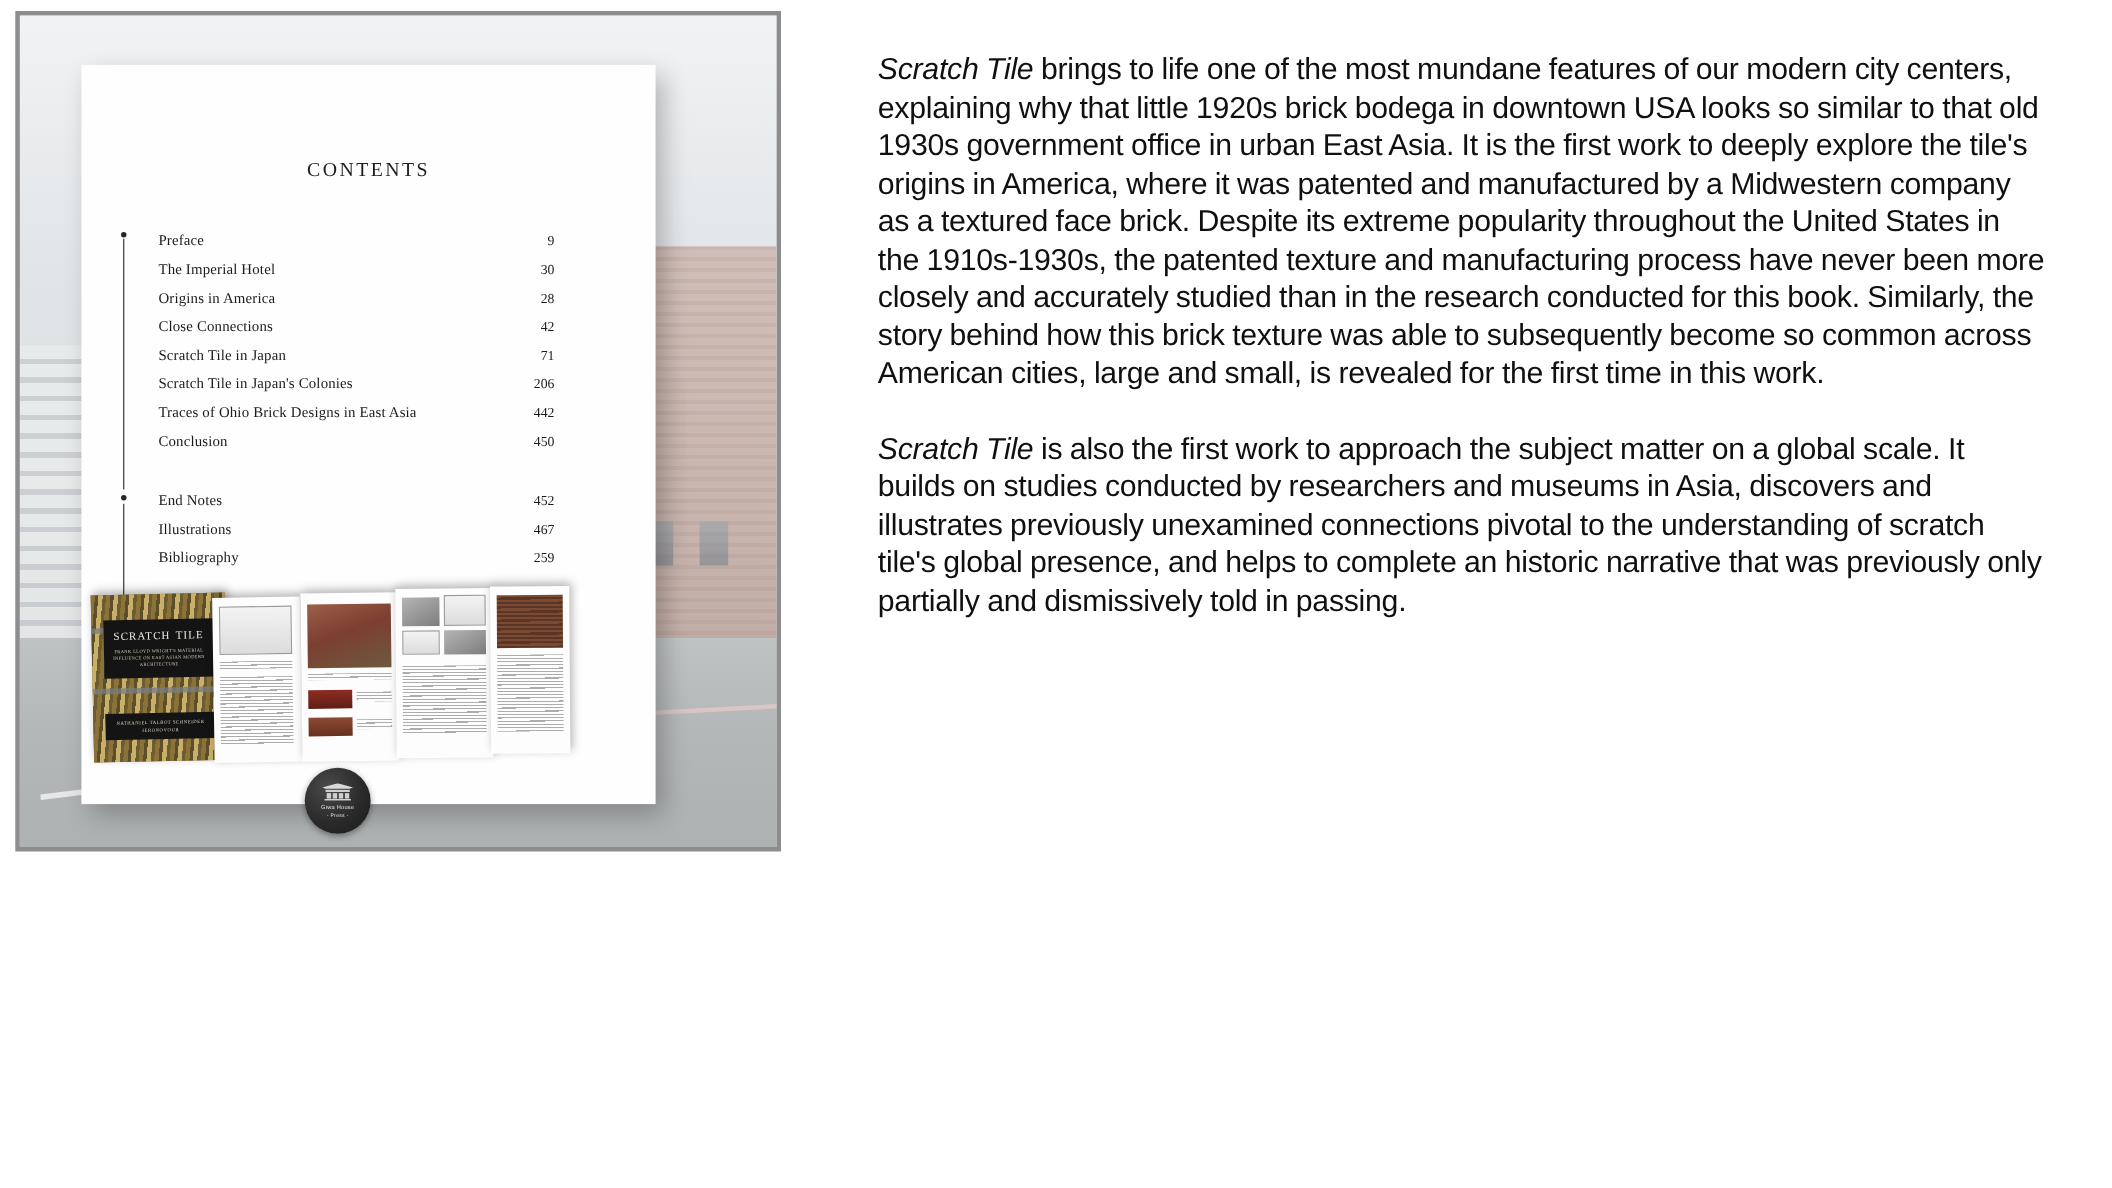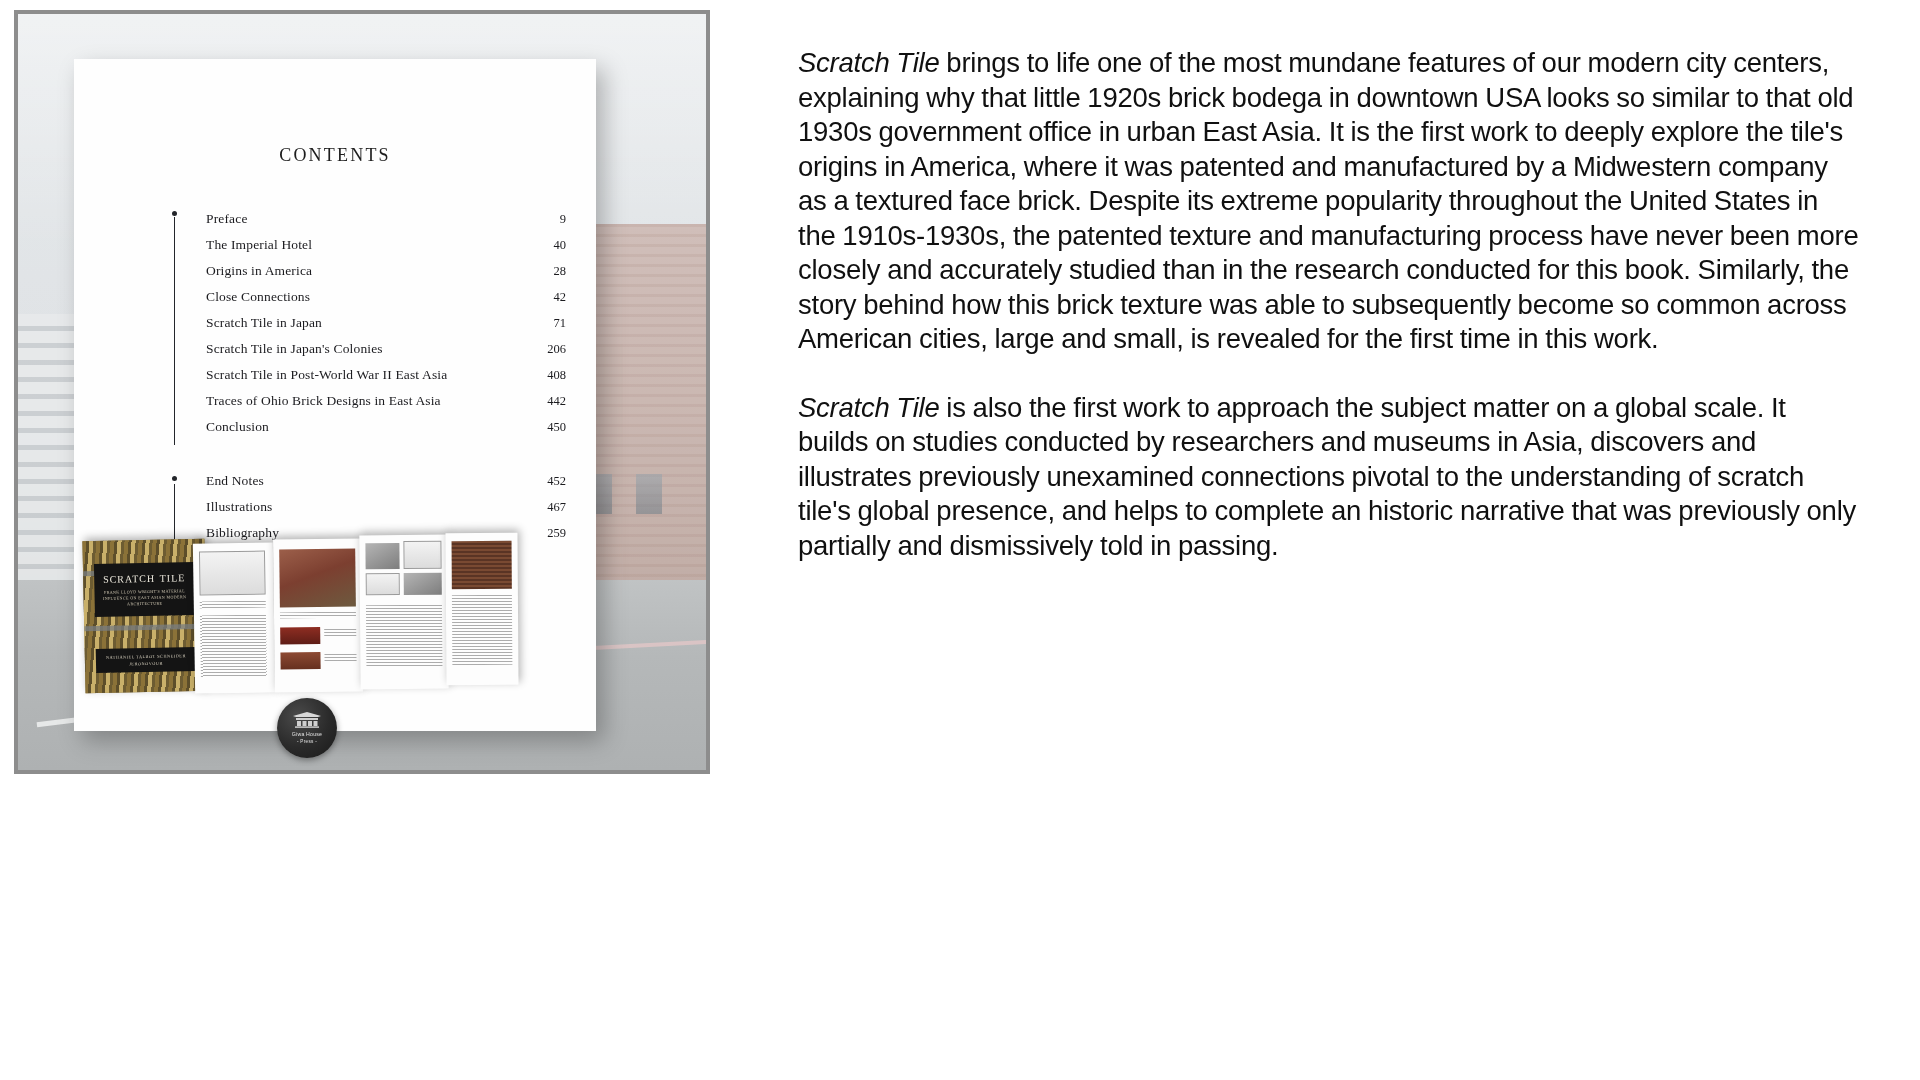--- a/index.html
+++ b/index.html
@@ -98,21 +98,21 @@
     font-family: "Liberation Serif", serif;
     font-size: 25px;
     letter-spacing: 2.2px;
     color: #1d1d1d;
     font-variant: small-caps;
     text-transform: lowercase;
   }
   .toc-title::first-letter { font-size: 25px; }
 
   .toc-body {
-    margin: 44px 0 0 100px;
+    margin: 44px 0 0 38px;
     position: relative;
     width: 392px;
   }
   .rail {
     position: absolute;
     left: 0;
     width: 1.4px;
     background: #23262b;
   }
   .rail-dot {
@@ -277,41 +277,37 @@
           <div class="toc-group">
             <div class="rail" style="top:6px;height:228px"></div>
             <div class="rail-dot" style="top:0px"></div>
 
             <div class="toc-row">
               <span class="lbl">Preface</span>
               <span class="pg">9</span>
             </div>
             <div class="toc-row">
               <span class="lbl">The Imperial Hotel</span>
-              <span class="pg">40</span>
+              <span class="pg">30</span>
             </div>
             <div class="toc-row">
               <span class="lbl">Origins in America</span>
               <span class="pg">28</span>
             </div>
             <div class="toc-row">
               <span class="lbl">Close Connections</span>
               <span class="pg">42</span>
             </div>
             <div class="toc-row">
               <span class="lbl">Scratch Tile in Japan</span>
               <span class="pg">71</span>
             </div>
             <div class="toc-row">
               <span class="lbl">Scratch Tile in Japan's Colonies</span>
               <span class="pg">206</span>
-            </div>
-            <div class="toc-row">
-              <span class="lbl">Scratch Tile in Post-World War II East Asia</span>
-              <span class="pg">408</span>
             </div>
             <div class="toc-row">
               <span class="lbl">Traces of Ohio Brick Designs in East Asia</span>
               <span class="pg">442</span>
             </div>
             <div class="toc-row">
               <span class="lbl">Conclusion</span>
               <span class="pg">450</span>
             </div>
           </div>

